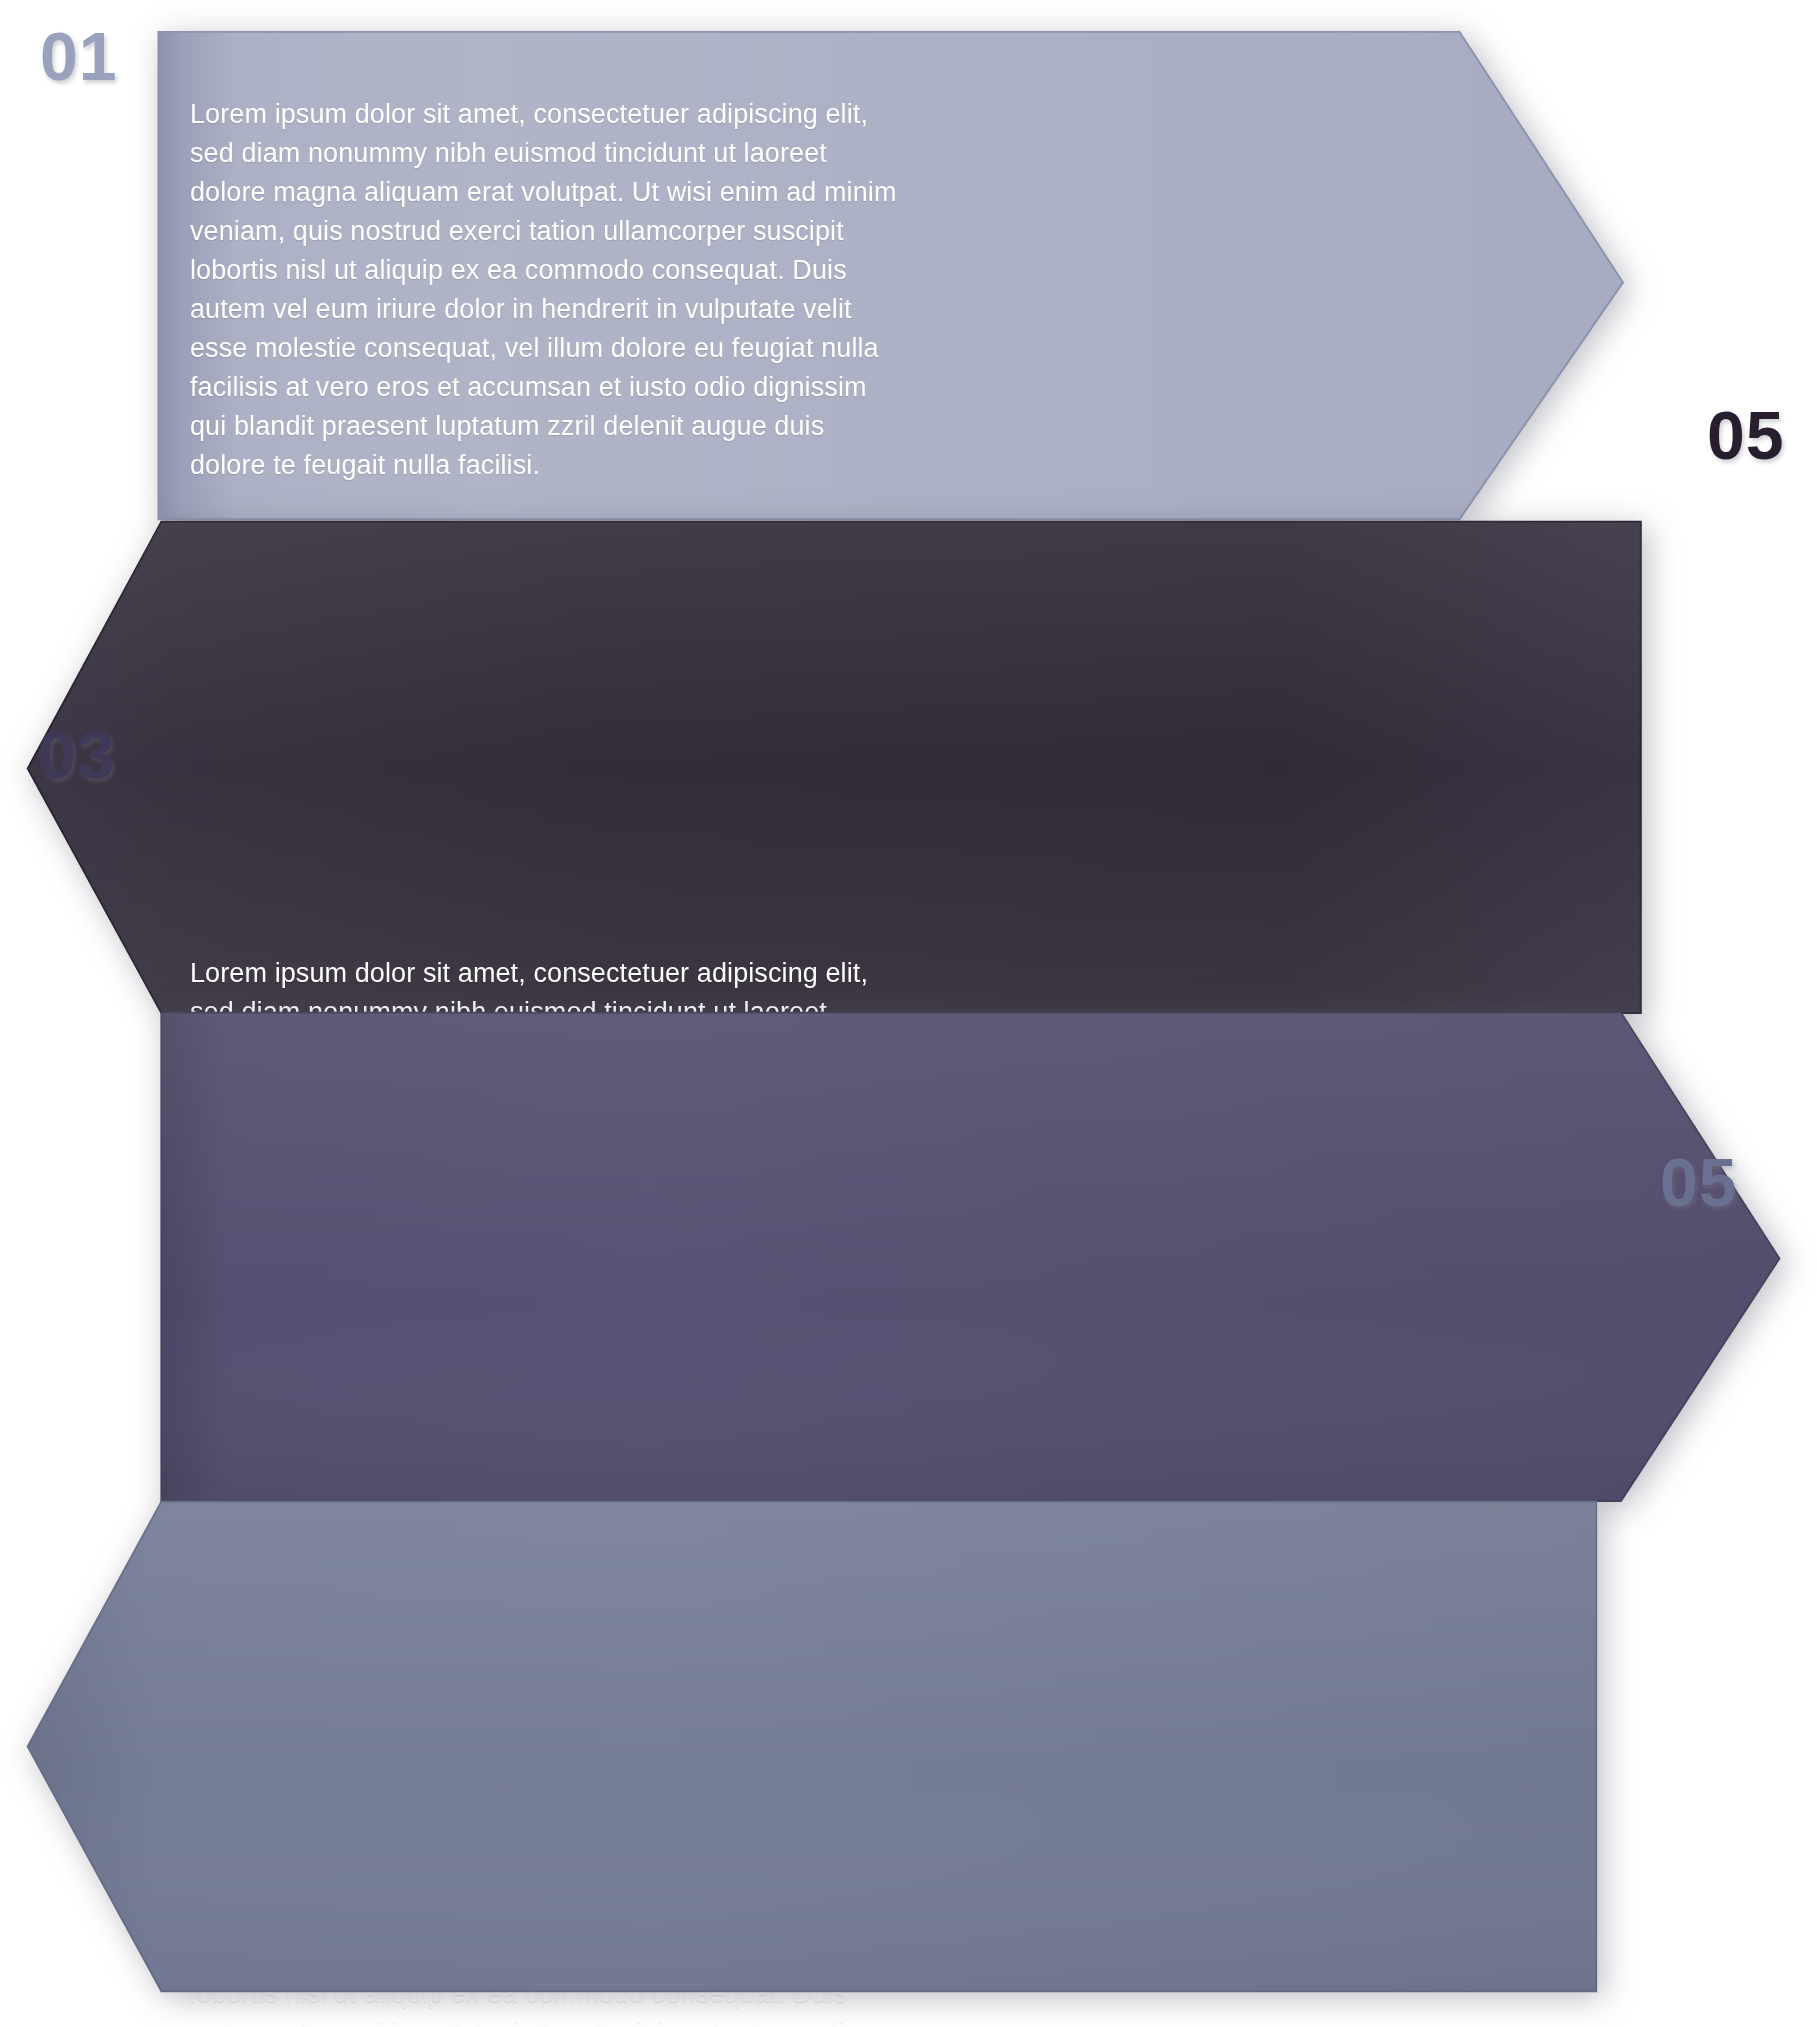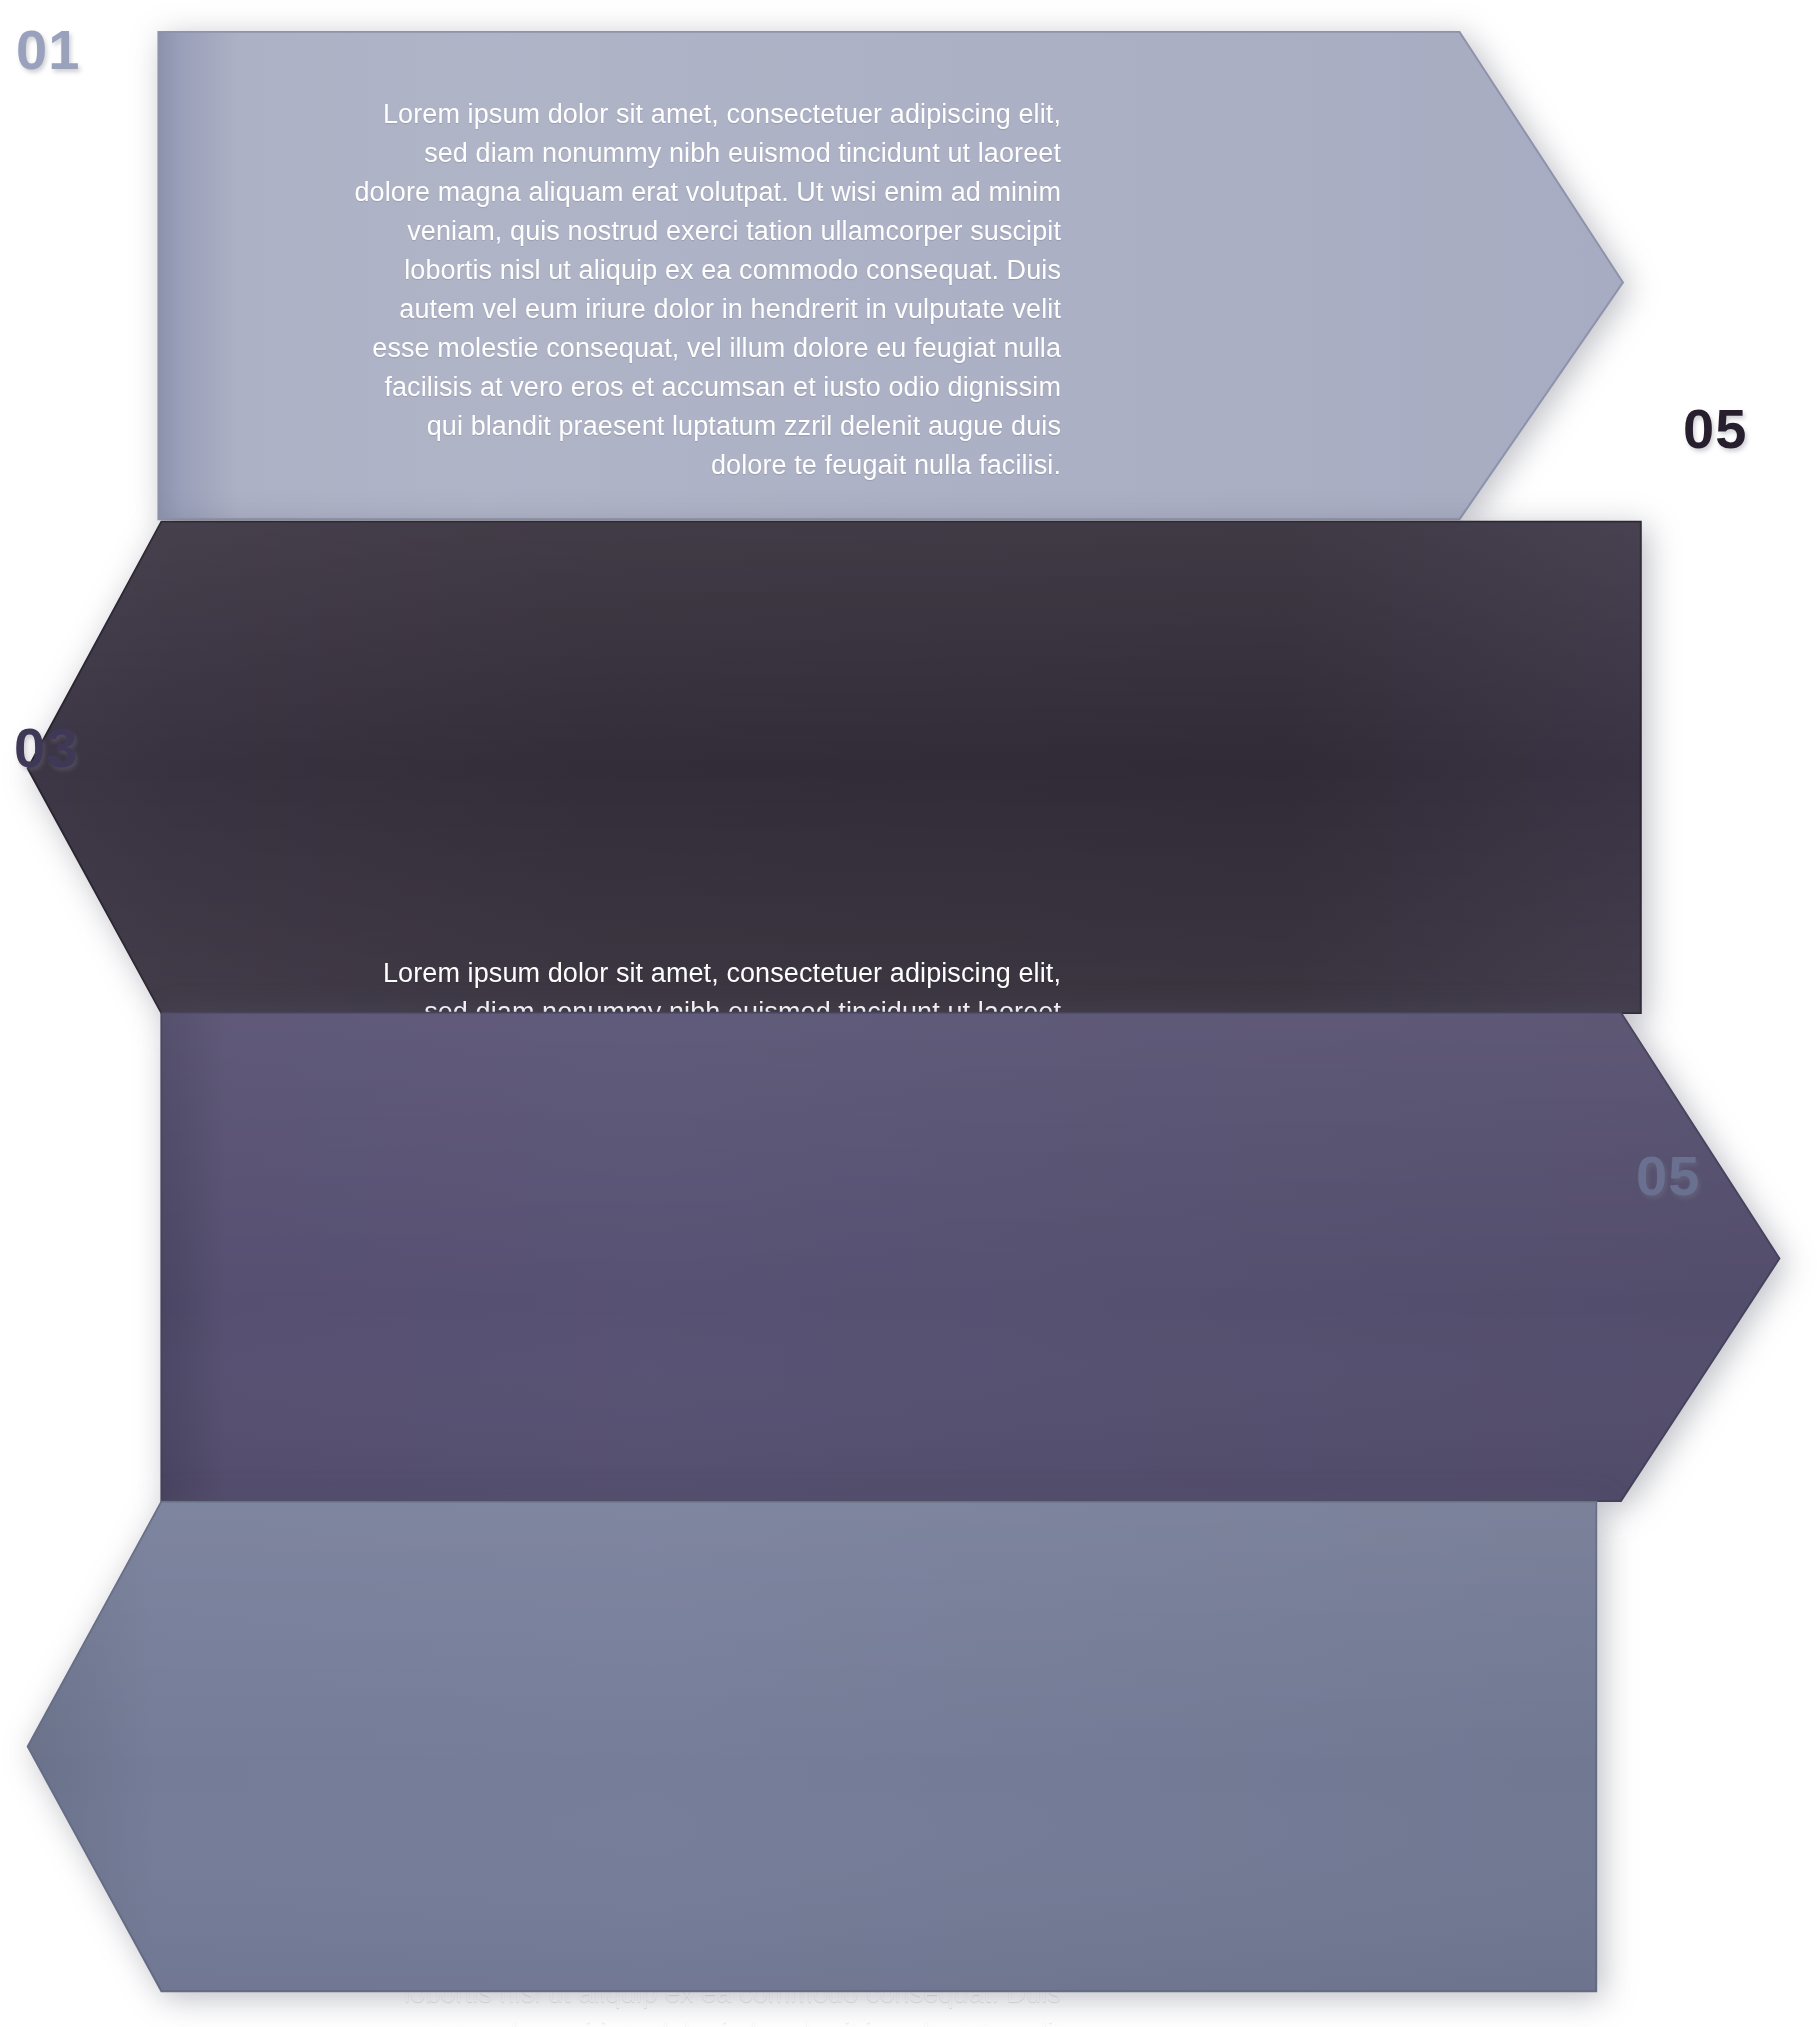--- a/index.html
+++ b/index.html
@@ -39,31 +39,31 @@
   
   .copy {
     position: absolute;
     width: 871px;
     color: #ffffff;
     font-size: 27px;
     line-height: 39px;
     letter-spacing: 0.1px;
     white-space: pre-line;
     text-shadow: 0 1px 1px rgba(0,0,0,0.12);
-    text-align: right;
   }
 
   
   .step-num {
     position: absolute;
-    font-size: 56px;
+    font-size: 68px;
     font-weight: bold;
     letter-spacing: 1px;
     line-height: 1;
     text-shadow: 2px 3px 4px rgba(120,120,135,0.35);
+    margin-left: 24px;
   }
 
   
   #banner-1 { top: 18px;   height: 515px; }
   #banner-2 { top: 507px;  height: 520px; }
   #banner-3 { top: 998px; height: 517px; }
   #banner-4 { top: 1487px; height: 520px; }
 
   #copy-1 { left: 190px;  top: 77px;   }
   #copy-2 { left: 190px;  top: 447px;  }

